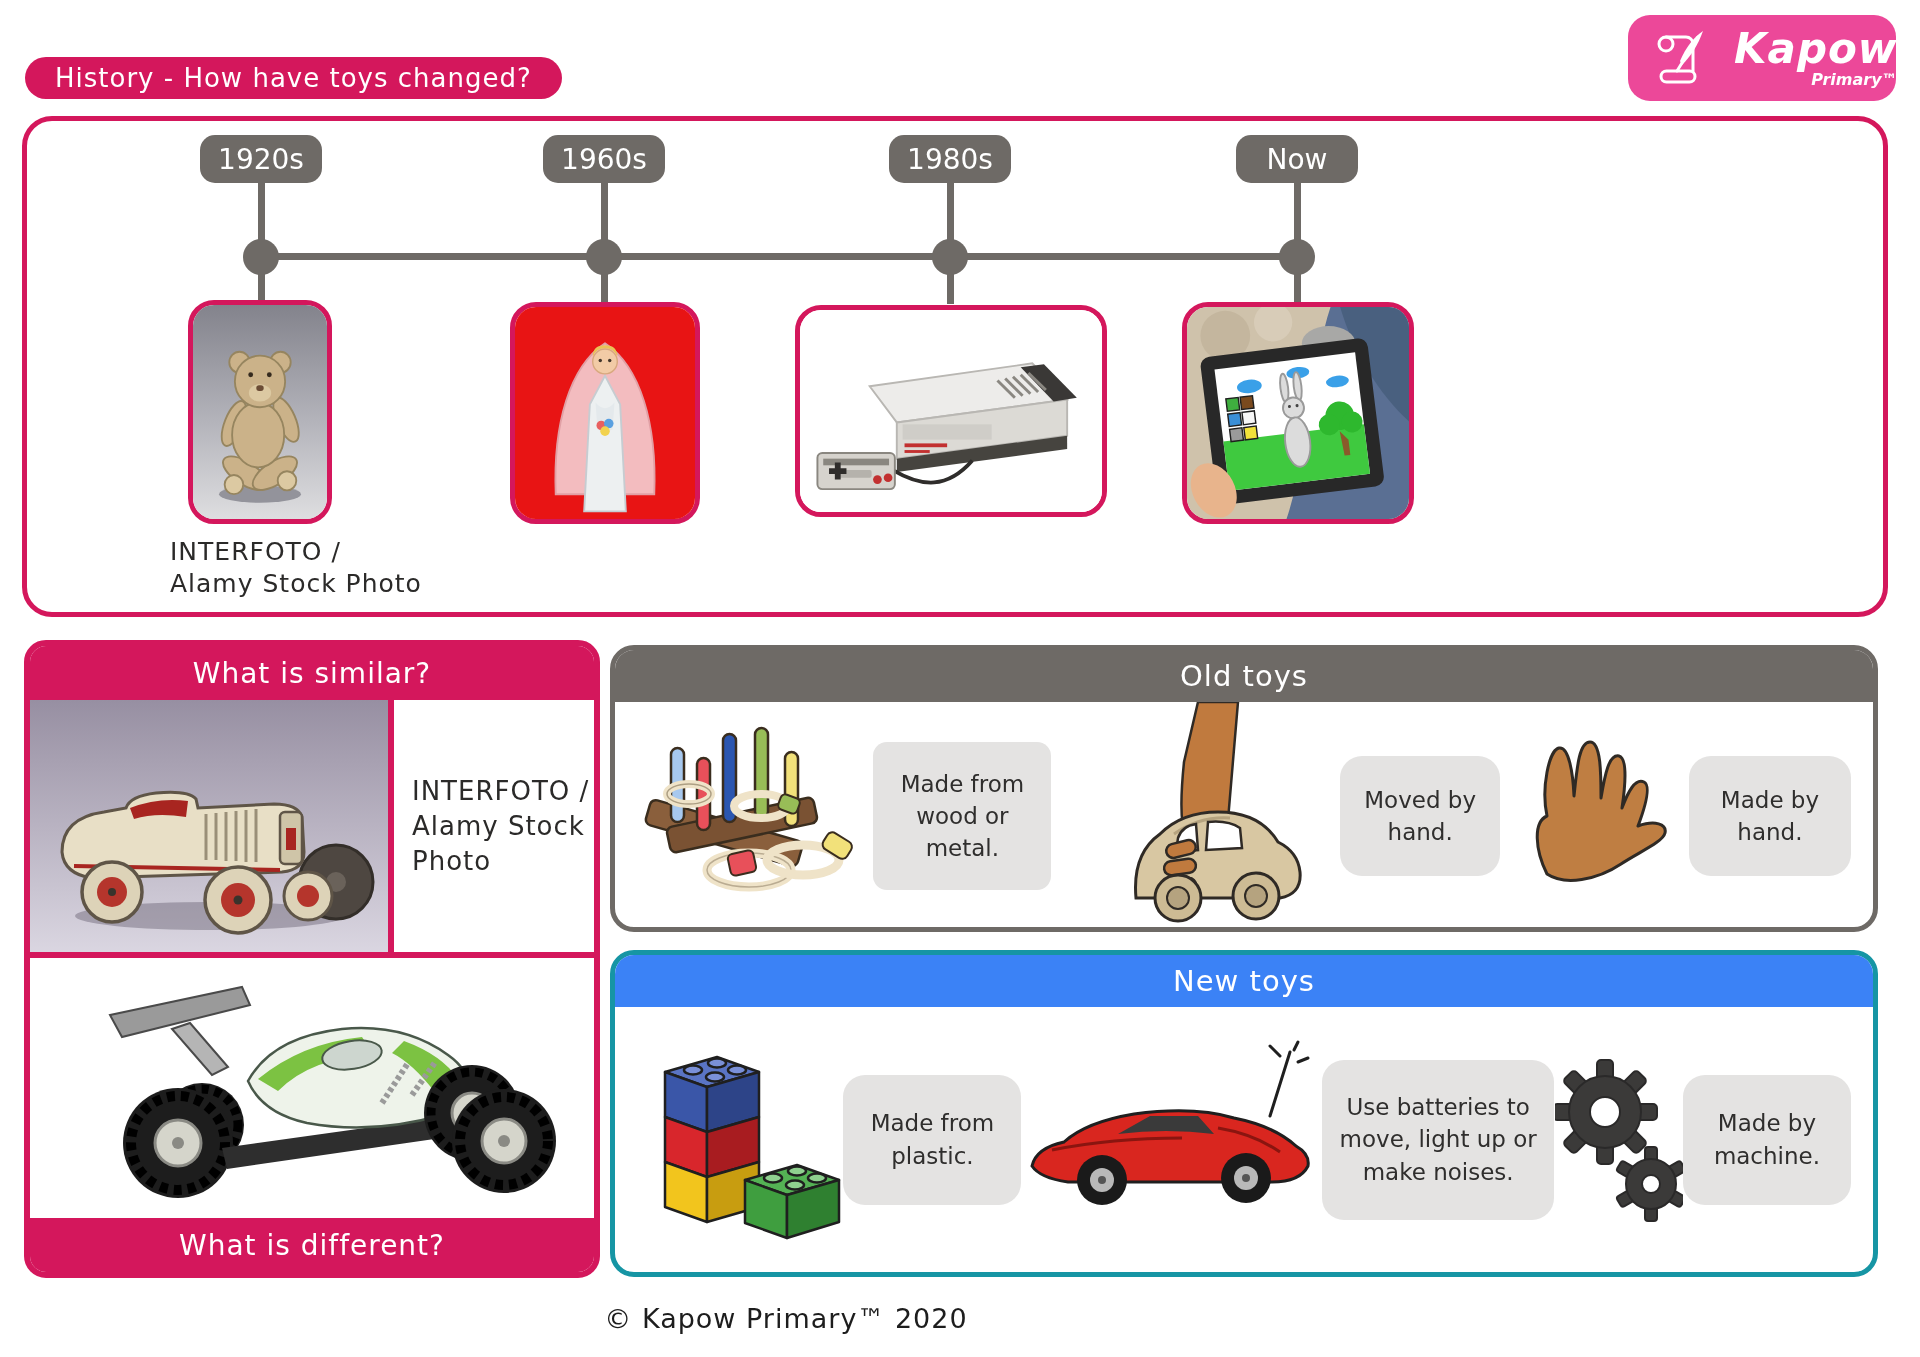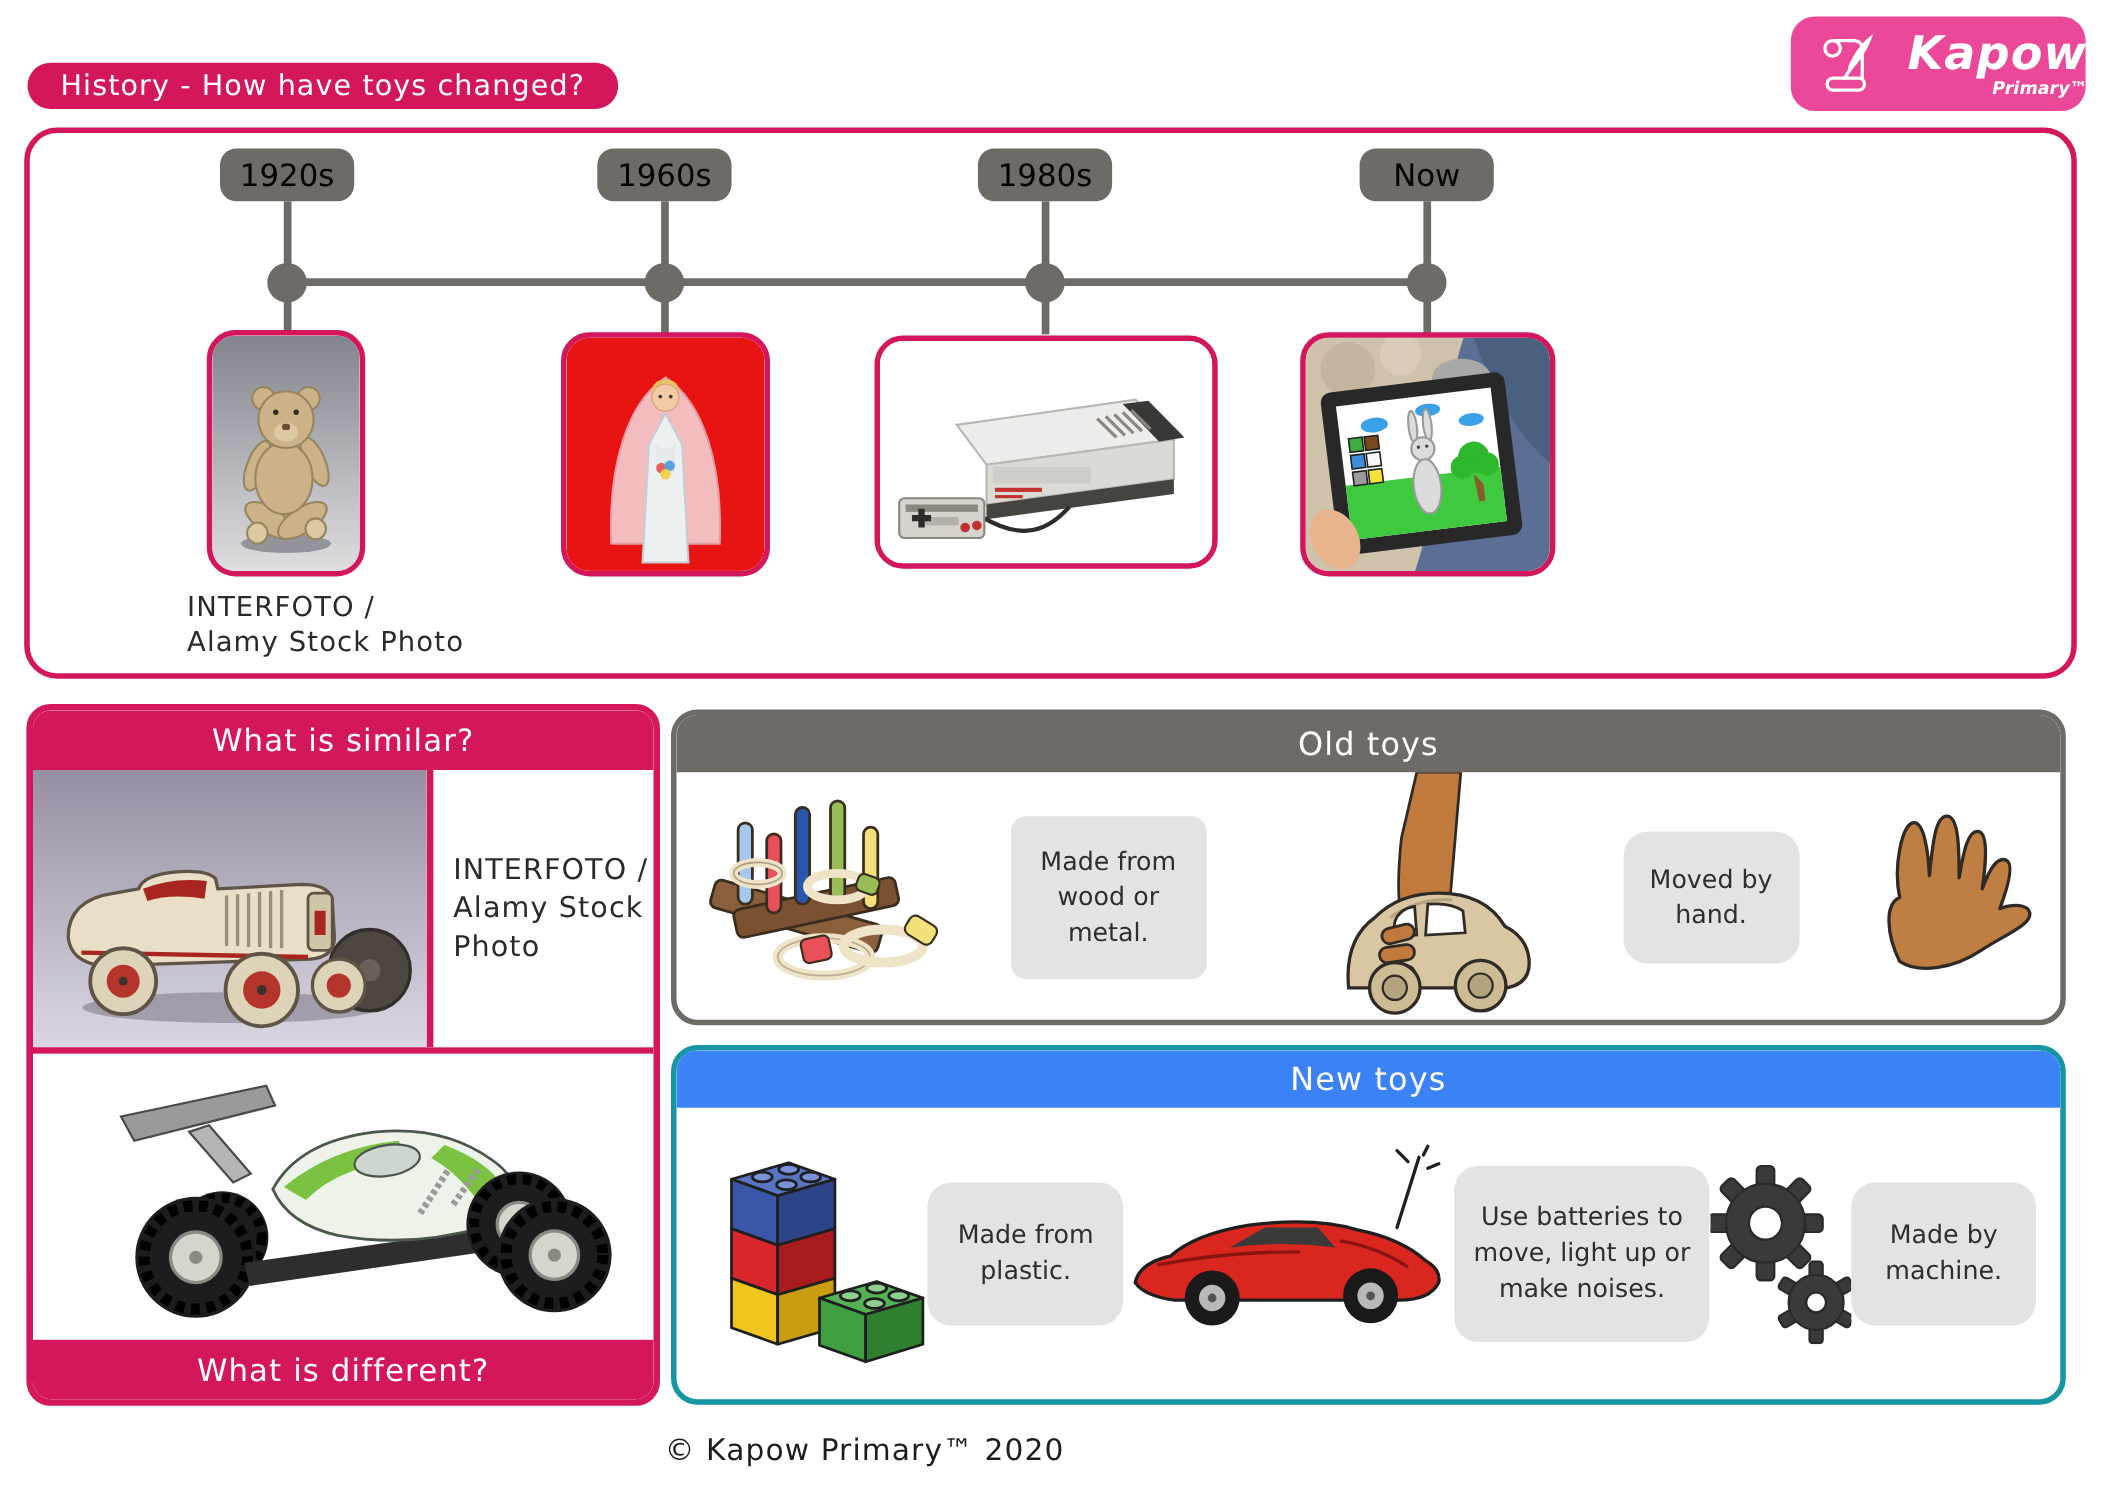--- a/index.html
+++ b/index.html
@@ -26,21 +26,21 @@
   .logo-main { color:#fff; font-size:42px; font-weight:bold; font-style:italic; letter-spacing:1px; }
   .logo-sub { color:#fff; font-size:16px; font-weight:bold; font-style:italic; margin-top:2px; }
 
   
   .timeline-panel {
     position:absolute; left:22px; top:116px; width:1866px; height:501px;
     border:5px solid #d4175c; border-radius:30px; background:#fff;
   }
   .era-pill {
     position:absolute; top:135px; width:122px; height:48px;
-    background:#6e6a66; border-radius:15px; color:#000000;
+    background:#6e6a66; border-radius:15px; color:#ffffff;
     display:flex; align-items:center; justify-content:center; font-size:28px;
   }
   .tl-line { position:absolute; top:253px; height:7px; background:#6e6a66; }
   .tl-vert { position:absolute; width:7px; background:#6e6a66; }
   .tl-dot { position:absolute; top:239px; width:36px; height:36px; border-radius:50%; background:#6e6a66; }
   .era-card {
     position:absolute; top:300px; height:224px; border:5px solid #d4175c;
     border-radius:26px; overflow:hidden; background:#fff;
   }
   .era-card svg { display:block; width:100%; height:100%; }
@@ -432,20 +432,23 @@
         <svg width="152" height="160" viewBox="0 0 152 160">
           <path d="M28 140 C16 116 14 88 28 82 C22 54 30 16 40 14 C50 12 54 40 55 62
                    C58 34 60 8 71 8 C82 8 82 40 82 64
                    C86 40 90 20 100 22 C109 24 106 54 103 74
                    C109 58 116 44 125 48 C133 52 125 76 119 92
                    C136 86 148 90 146 99 C144 108 120 118 102 130
                    C78 146 46 152 28 140 Z" fill="#bf7e42" stroke="#2f2a25" stroke-width="3" stroke-linejoin="round"></path>
         </svg>
       </span>
 
+      <div class="fact-box" style="width:162px; min-height:120px;">
+        <span>Made by hand.</span>
+      </div>
 
     </div>
   </div>
 
   <div class="facts-panel new-toys">
     <div class="facts-header">
       <span>New toys</span>
     </div>
     <div class="facts-row">
 

